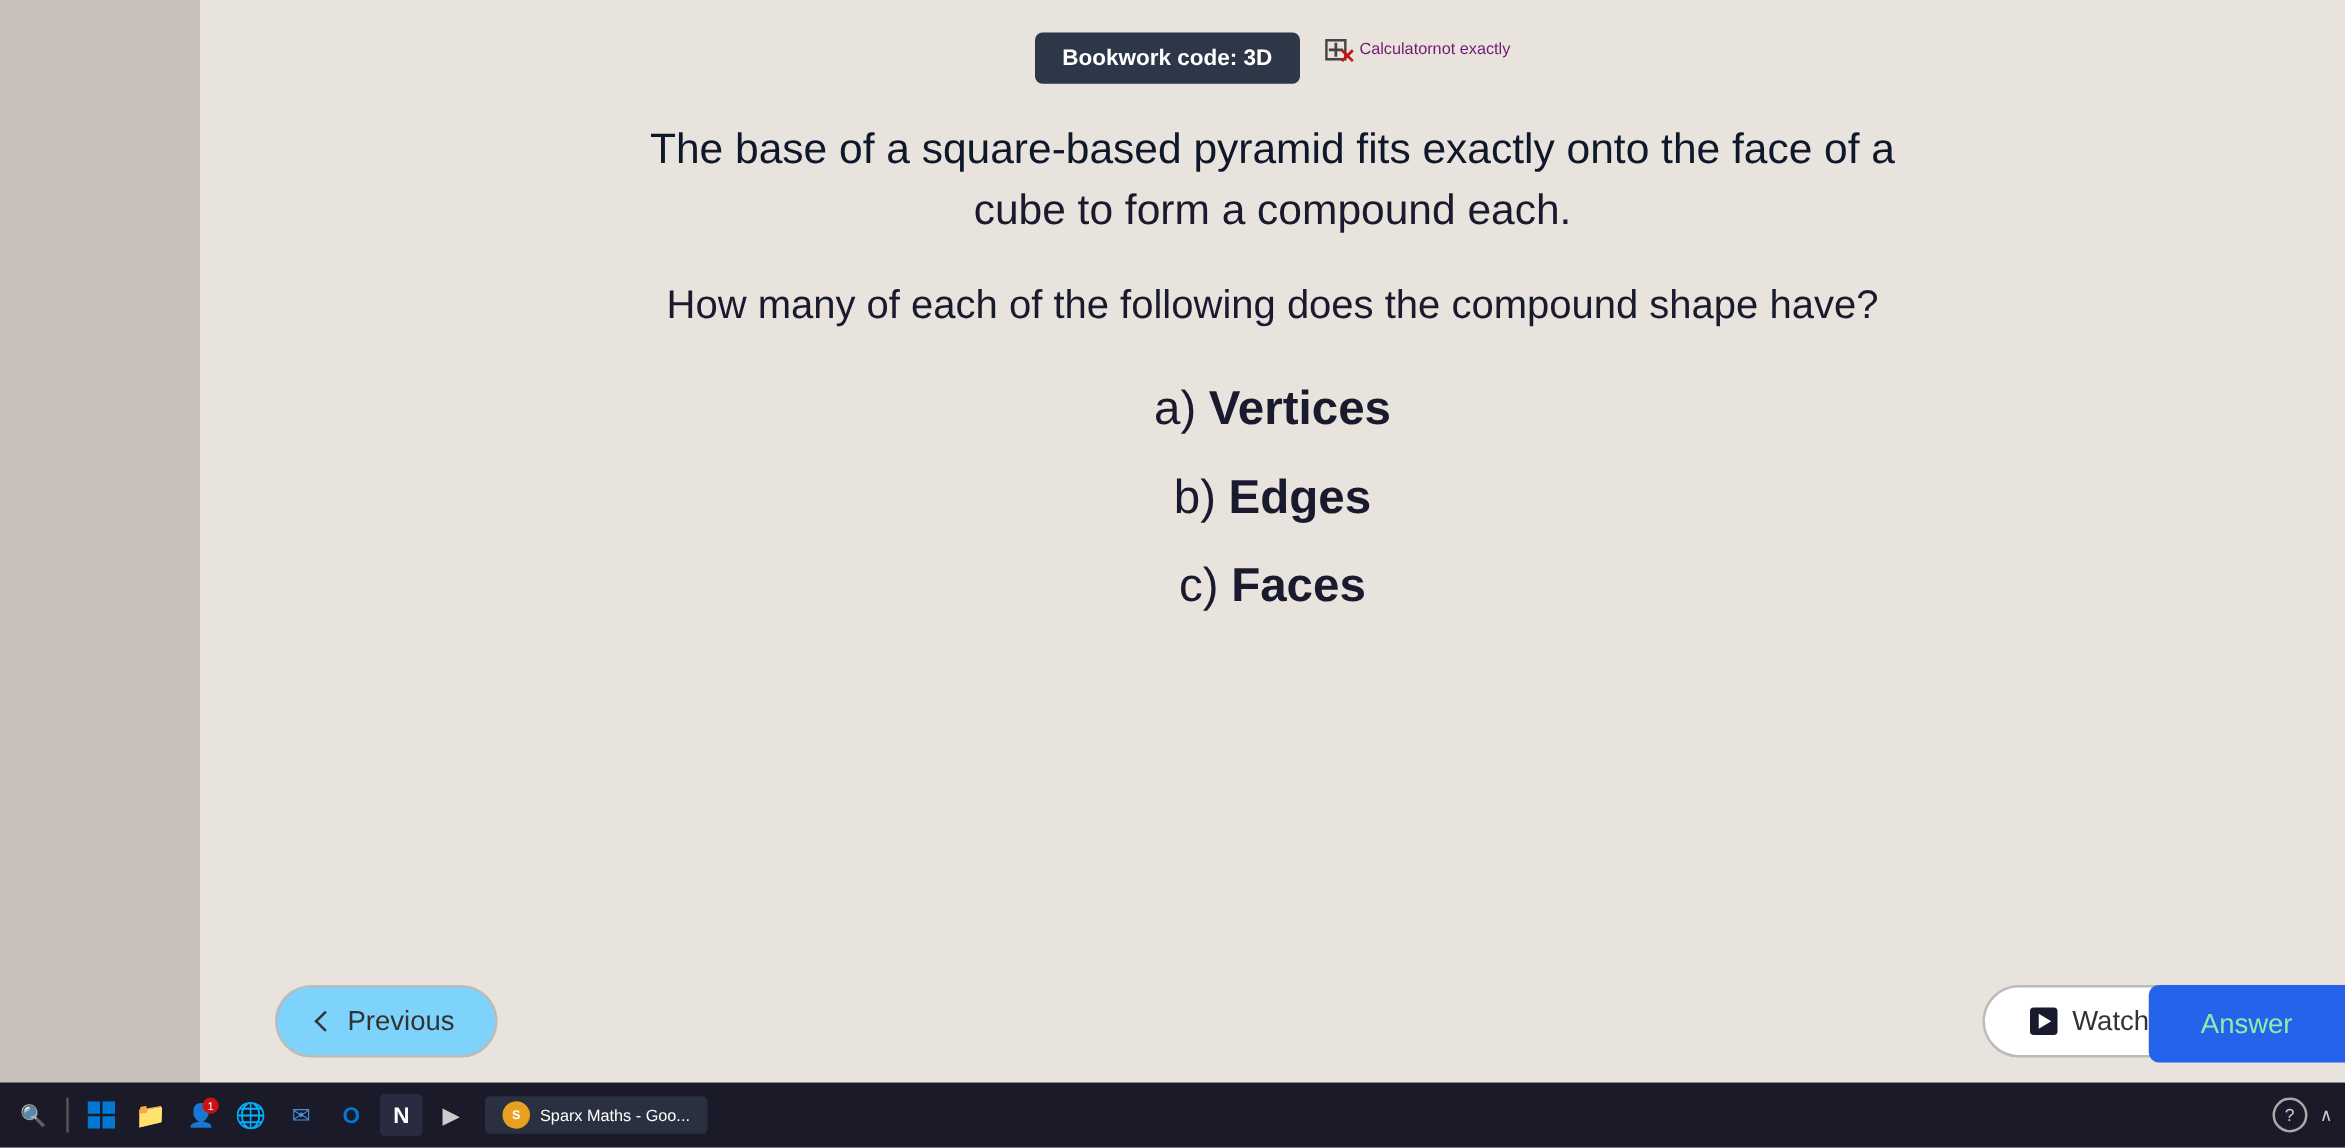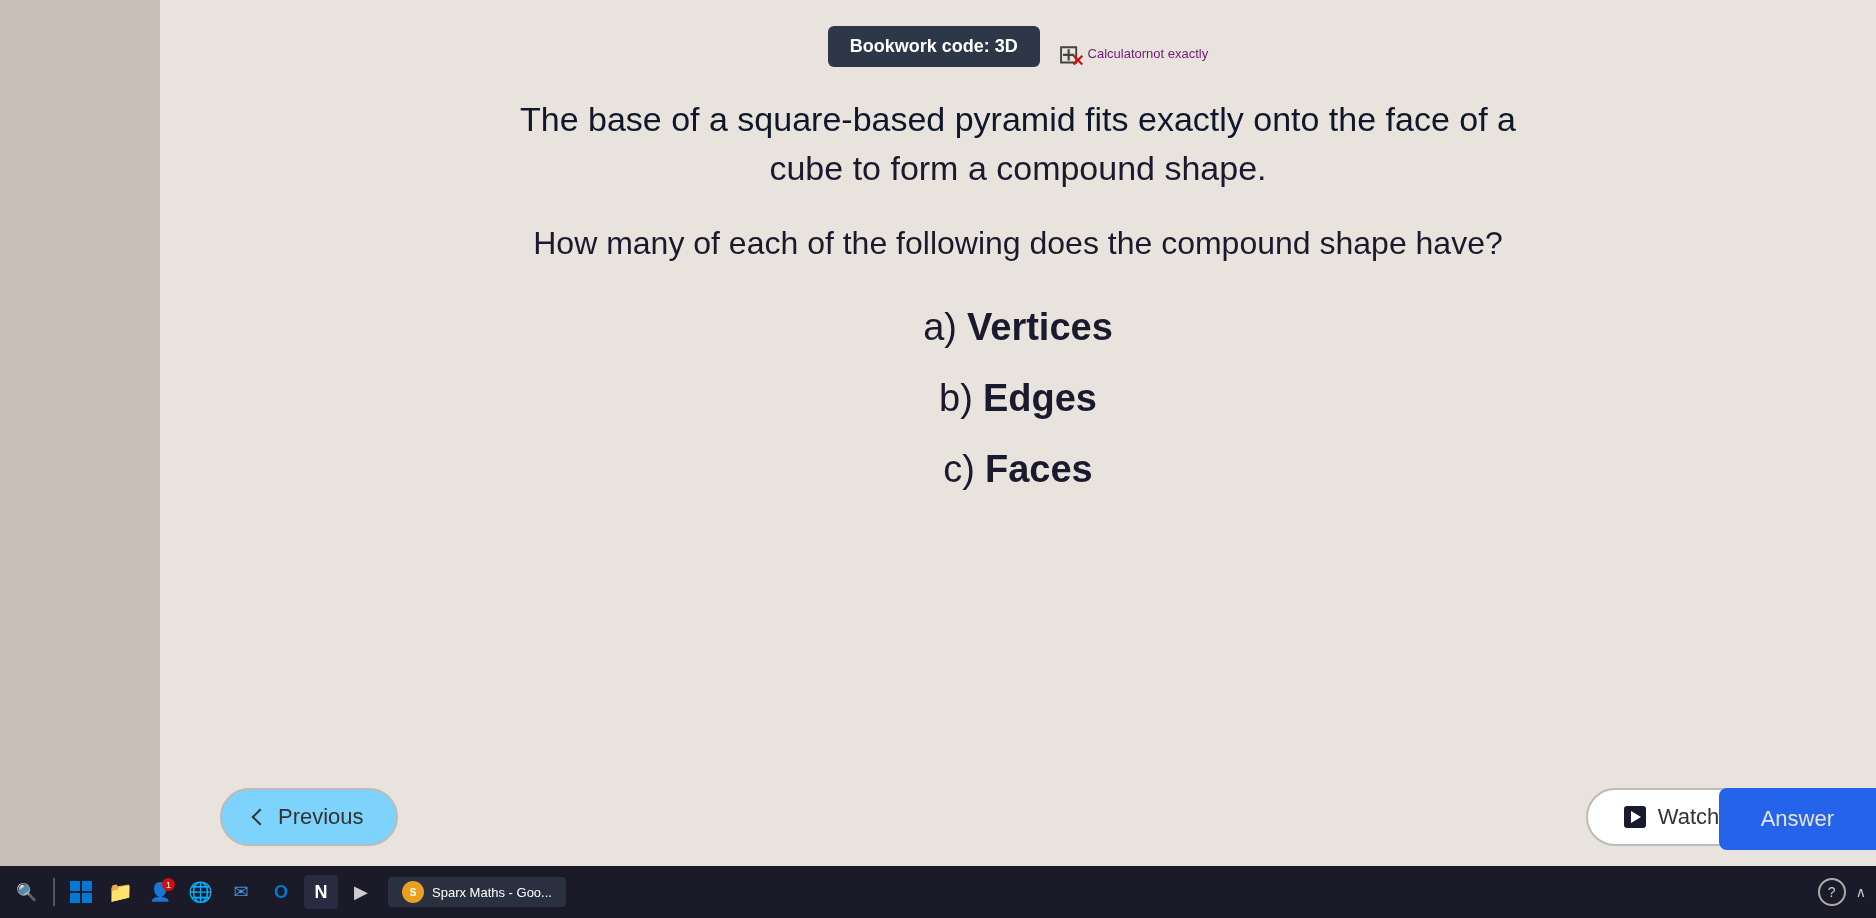--- a/index.html
+++ b/index.html
@@ -18,40 +18,40 @@
 <body>
 
 <div style="display:flex; flex-direction:column; height:918px;">
 
   <div style="display:flex; flex:1; overflow:hidden;">
 
     <div style="width:160px; background:#c8c0b8; flex-shrink:0;"></div>
 
     <div style="flex:1; background:#e8e3dc; display:flex; flex-direction:column; padding:18px 60px 0 60px; position:relative;">
 
-      <div style="display:flex; justify-content:center; align-items:flex-end; gap:18px; margin-bottom:28px; margin-top:8px;">
+      <div style="display:flex; justify-content:center; align-items:flex-start; gap:18px; margin-bottom:28px; margin-top:8px;">
         <div style="background:#2d3748; color:white; padding:10px 22px; border-radius:6px; font-size:18px; font-weight:600;">Bookwork code: 3D</div>
 
         <div style="display:flex; align-items:center; gap:8px;">
 
           <div style="position:relative; font-size:26px; color:#444; line-height:1;">
             
             <span style="font-size:26px;">⊞</span>
             <span style="position:absolute; bottom:-2px; right:-5px; color:#cc1111; font-size:16px; font-weight:bold;">✕</span>
           </div>
           <div style="display:flex; flex-direction:row; font-size:13px; color:#701a75; line-height:1.35;">
             <span>Calculator</span>
             <span>not exactly</span>
           </div>
         </div>
       </div>
 
       <div style="text-align:center; margin-bottom:10px;">
         <div style="font-size:34px; color:#0f172a; font-weight:400; line-height:1.45;">The base of a square-based pyramid fits exactly onto the face of a</div>
-        <div style="font-size:34px; color:#1a1a2e; font-weight:400; line-height:1.45; margin-bottom:26px;">cube to form a compound shape.</div>
+        <div style="font-size:34px; color:#1a1a2e; font-weight:400; line-height:1.45; margin-bottom:26px;">cube to form a compound each.</div>
         <div style="font-size:32px; color:#1a1a2e; font-weight:400; line-height:1.45; margin-bottom:30px;">How many of each of the following does the compound shape have?</div>
       </div>
 
       <div style="display:flex; flex-direction:column; align-items:center; gap:28px; margin-bottom:30px;">
 
         <div style="font-size:38px; color:#1a1a2e; display:flex; align-items:center; gap:10px;">
           <span style="font-weight:400;">a)</span>
           <span style="font-weight:700;">Vertices</span>
         </div>
 
@@ -74,21 +74,21 @@
           <span>Previous</span>
         </button>
 
         <button style="background:white; border:2px solid #bbb; border-radius:30px; padding:14px 36px; font-size:22px; color:#333; cursor:pointer; display:flex; align-items:center; gap:12px;">
           <span style="display:inline-block; width:22px; height:22px; background:#1a1a2e; border-radius:3px; position:relative; vertical-align:middle;">
             <span style="position:absolute; left:50%; top:50%; transform:translate(-40%,-50%); border-left:10px solid white; border-top:6px solid transparent; border-bottom:6px solid transparent; display:inline-block;"></span>
           </span>
           <span>Watch video</span>
         </button>
 
-        <button style="background:#2563eb; border:none; border-radius:8px 0 0 8px; padding:18px 42px; font-size:22px; color:#e5e5e5; cursor:pointer; position:absolute; right:-60px; bottom:16px;">Answer</button>
+        <button style="background:#2563eb; border:none; border-radius:8px 0 0 8px; padding:18px 42px; font-size:22px; color:#86efac; cursor:pointer; position:absolute; right:-60px; bottom:16px;">Answer</button>
 
       </div>
 
     </div>
 
     <div style="width:0; background:#e8e3dc;"></div>
 
   </div>
 
   <div style="height:52px; background:#1a1a28; display:flex; align-items:center; padding:0 10px; gap:6px; flex-shrink:0;">

